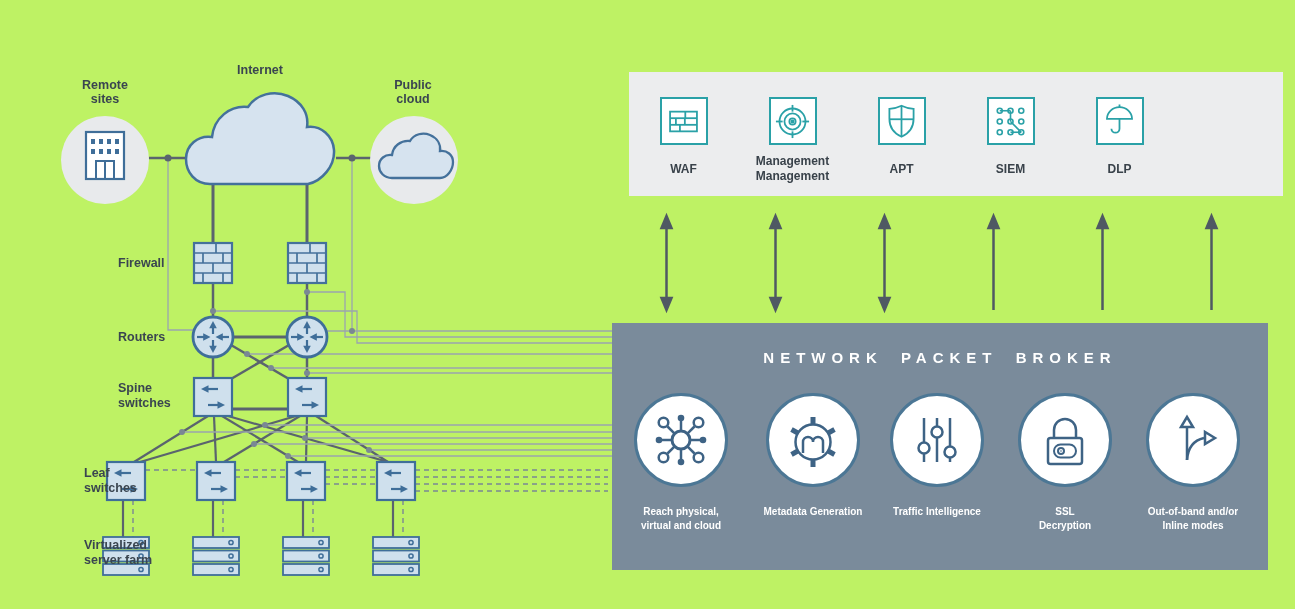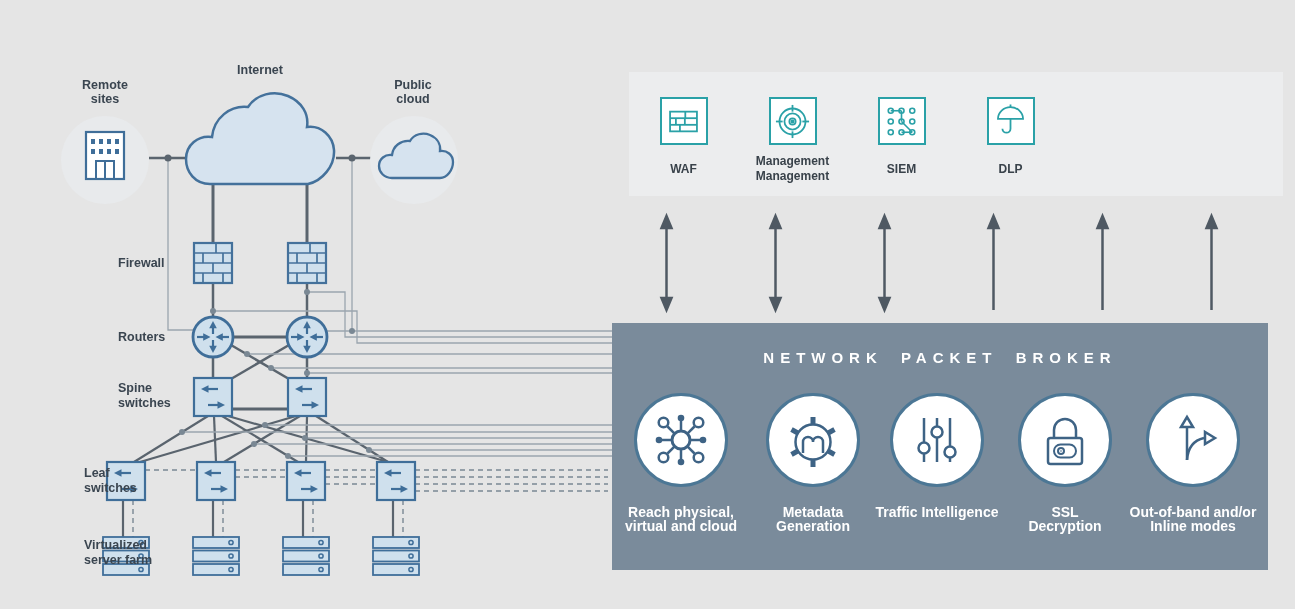--- a/index.html
+++ b/index.html
@@ -1,16 +1,16 @@
 <!DOCTYPE html>
 <html><head>
 <meta charset="utf-8">
 <style>
   html,body{margin:0;padding:0;background:#fff;}
-  #canvas{position:relative;width:1295px;height:609px;background:#e5e5e5;overflow:hidden;
+  #canvas{position:relative;width:1295px;height:609px;background:#bef264;overflow:hidden;
           font-family:"Liberation Sans",sans-serif;}
   svg text{font-family:"Liberation Sans",sans-serif;}
 
   
   #topology{position:absolute;left:0;top:0;}
   .lbl{font-size:12.5px;font-weight:bold;fill:#3A4550;}
 
   
   .tools-bar{position:absolute;left:612px;top:72px;width:654px;height:124px;
              background:#ECEDEE;display:flex;margin-left:17px;}
@@ -23,21 +23,21 @@
   
   #tap-arrows{position:absolute;left:612px;top:196px;}
 
   
   .broker{position:absolute;left:612px;top:323px;width:656px;height:247px;background:#7A8B9B;}
   .broker-title{padding-top:26px;text-align:center;color:#FFFFFF;font-size:15px;font-weight:bold;
                 letter-spacing:6px;word-spacing:8px;}
   .feature{position:absolute;top:70px;width:130px;display:flex;flex-direction:column;align-items:center;}
   .feature-circle{width:94px;height:94px;border-radius:50%;background:#fff;border:3px solid #4C7795;
                   box-sizing:border-box;display:flex;align-items:center;justify-content:center;}
-  .feature-label{margin-top:18px;text-align:center;color:#FFFFFF;font-size:14px;font-weight:bold;line-height:14px;}
+  .feature-label{margin-top:18px;text-align:center;color:#FFFFFF;font-size:10px;font-weight:bold;line-height:14px;}
   .f1{left:4px;} .f2{left:136px;} .f3{left:260px;} .f4{left:388px;} .f5{left:516px;}
 </style>
 </head>
 <body>
 
 <div id="canvas">
 
   <svg id="topology" width="612" height="609" viewBox="0 0 612 609">
     <defs>
       <g id="sym-switch">
@@ -261,20 +261,33 @@
           <line x1="5.5" y1="24" x2="13" y2="24"></line>
             <line x1="35" y1="24" x2="42.5" y2="24"></line>
         </svg>
       </div>
       <div class="tool-label">
           <div>Management</div>
           <div>Management</div>
         </div>
     </div>
 
+    <div class="tool">
+      <div class="tool-icon">
+        <svg width="43" height="43" viewBox="0 0 48 48" fill="none" stroke="#2AA1A7" stroke-width="2">
+          <path d="M24,6.5 C28,8.5 33,9.6 37.5,9.9 V21 C37.5,31.5 32,37.5 24,41 C16,37.5 10.5,31.5 10.5,21 V9.9 C15,9.6 20,8.5 24,6.5 Z"></path>
+          <line x1="24" y1="6.5" x2="24" y2="41"></line>
+            <line x1="10.5" y1="21.5" x2="37.5" y2="21.5"></line>
+        </svg>
+      </div>
+      <div class="tool-label">
+          <div>APT</div>
+          <div></div>
+        </div>
+    </div>
 
     <div class="tool">
       <div class="tool-icon">
         <svg width="43" height="43" viewBox="0 0 48 48" fill="none" stroke="#2AA1A7" stroke-width="1.8">
           <line x1="12" y1="12" x2="24" y2="12"></line>
             <line x1="24" y1="12" x2="24" y2="24"></line>
           <line x1="24" y1="24" x2="36" y2="36"></line>
             <line x1="24" y1="36" x2="36" y2="36"></line>
           <circle cx="12" cy="12" r="2.8"></circle>
             <circle cx="24" cy="12" r="2.8"></circle>

